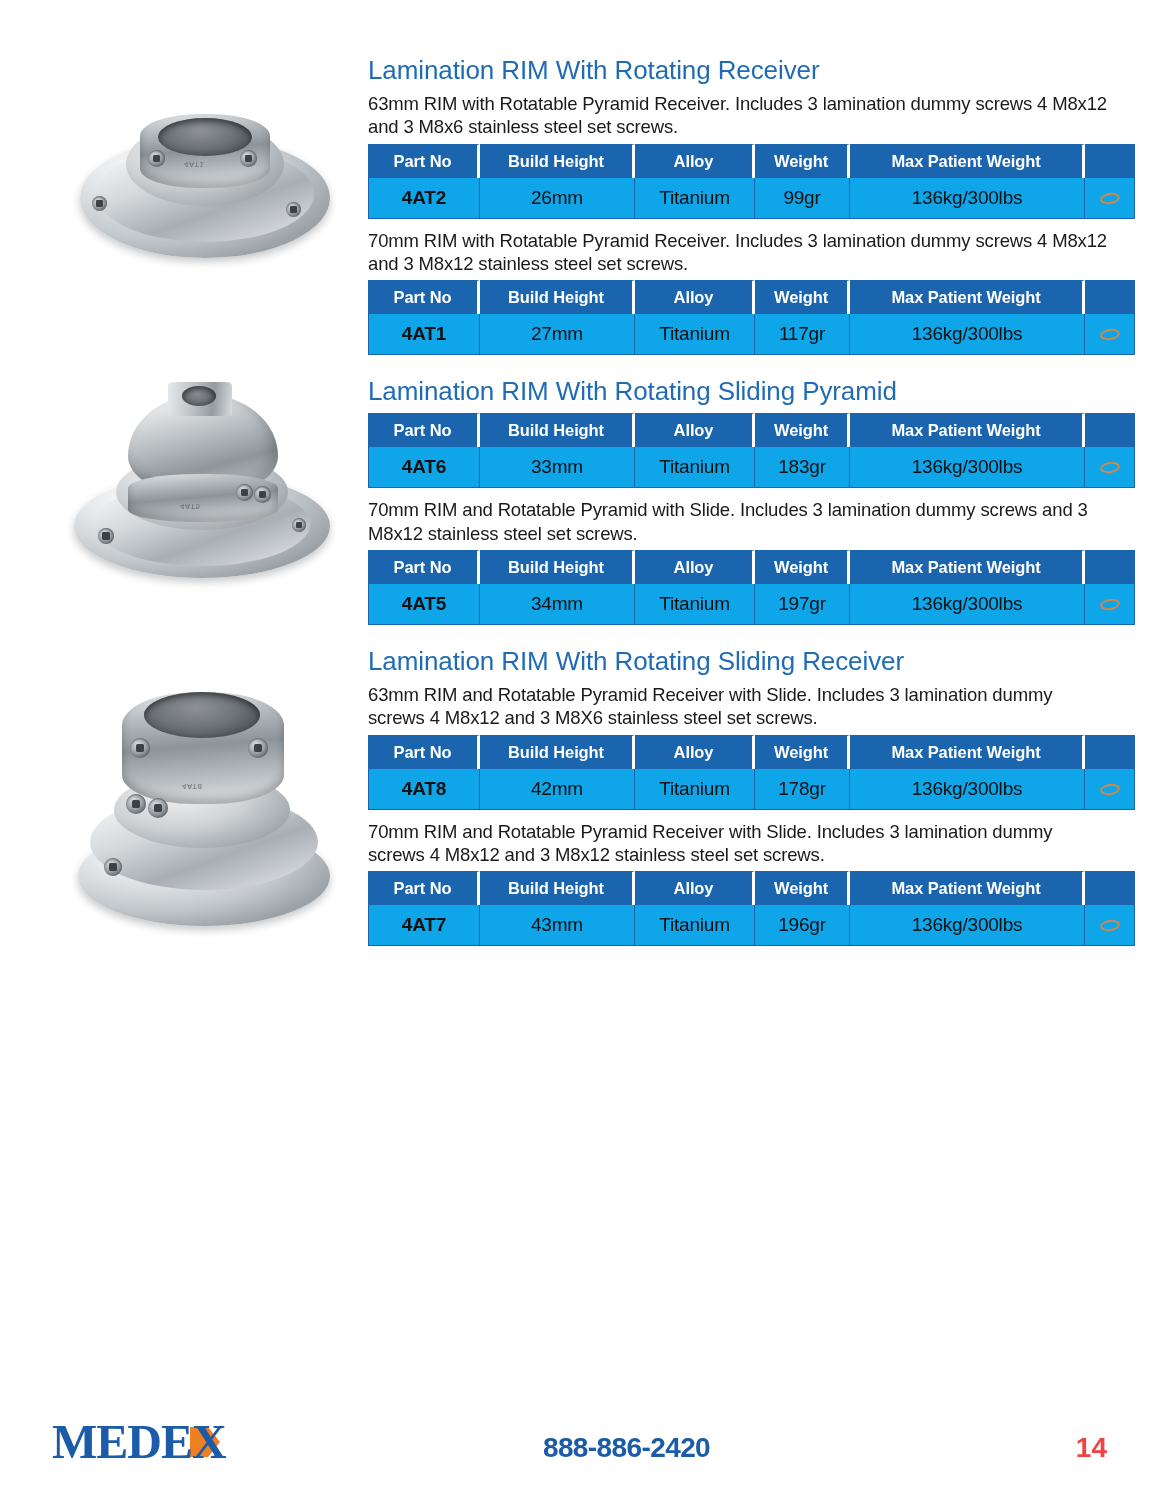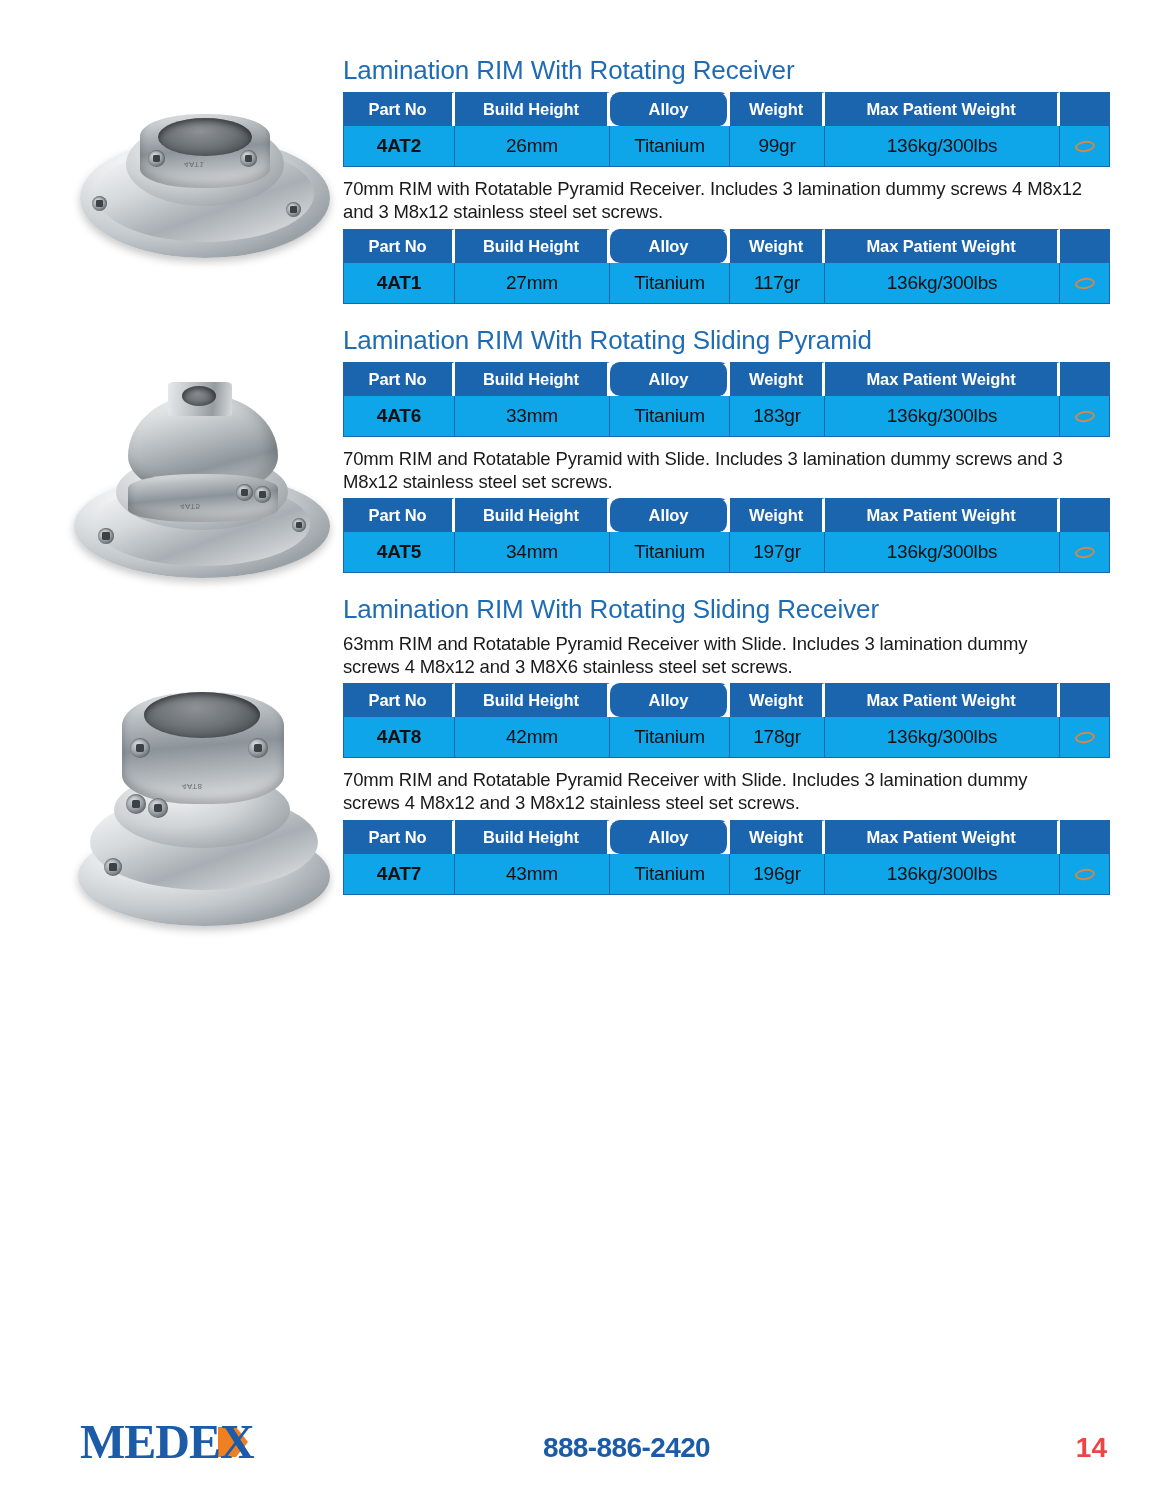--- a/index.html
+++ b/index.html
@@ -29,21 +29,21 @@
   }
   .photo {
     position: relative;
     width: 270px;
     height: 180px;
   }
 
   
   .content-col {
     position: absolute;
-    left: 343px;
+    left: 368px;
     top: 56px;
     width: 740px;
   }
 
   .section { margin-bottom: 22px; }
 
   h2.section-title {
     font-size: 26px;
     font-weight: 400;
     color: #1f6cb4;
@@ -93,21 +93,21 @@
     border-bottom: 1.5px solid #1b65ae;
     letter-spacing: -0.2px;
   }
   table.spec tbody td:first-child {
     border-left: 1.5px solid #1b65ae;
     font-weight: bold;
   }
 
   .col-part   { width: 107px; margin-left: 9px; }
   .col-build  { width: 150px; }
-  .col-alloy  { width: 115px; border-radius: 10px; }
+  .col-alloy  { width: 115px; }
   .col-weight { width: 90px; }
   .col-max    { width: 230px; }
   .col-icon   { width: 48px; }
 
   
   .oring {
     display: inline-block;
     width: 20px;
     height: 11px;
     border: 2px solid #d2884a;
@@ -128,21 +128,21 @@
     position: absolute;
     left: 52px;
     top: 0px;
     font-family: "Liberation Serif", serif;
     font-size: 48px;
     font-weight: bold;
     color: #1b5ba8;
     letter-spacing: -1px;
     line-height: 1;
   }
-  .logo .wrap { position: relative; display: inline-block; margin-left: 28px; }
+  .logo .wrap { position: relative; display: inline-block; }
   .logo .arrow {
     position: absolute;
     left: 138px;
     top: 9px;
     width: 30px;
     height: 30px;
     background: #ef8022;
     clip-path: polygon(0 0, 60% 0, 100% 50%, 60% 100%, 0 100%);
     z-index: 0;
   }
@@ -288,20 +288,21 @@
       <div class="screw" style="left:88px; top:122px; width:20px; height:20px;"></div>
       <div class="screw" style="left:44px; top:182px; width:18px; height:18px;"></div>
     </div>
   </div>
 
   <div class="content-col">
 
     <div class="section">
       <h2 class="section-title">Lamination RIM With Rotating Receiver</h2>
 
+      <p class="desc">63mm RIM with Rotatable Pyramid Receiver. Includes 3 lamination dummy screws 4 M8x12 and 3 M8x6 stainless steel set screws.</p>
       <table class="spec">
         <thead>
           <tr>
             <th class="col-part">Part No</th>
             <th class="col-build">Build Height</th>
             <th class="col-alloy">Alloy</th>
             <th class="col-weight">Weight</th>
             <th class="col-max">Max Patient Weight</th>
             <th class="col-icon"></th>
           </tr>

